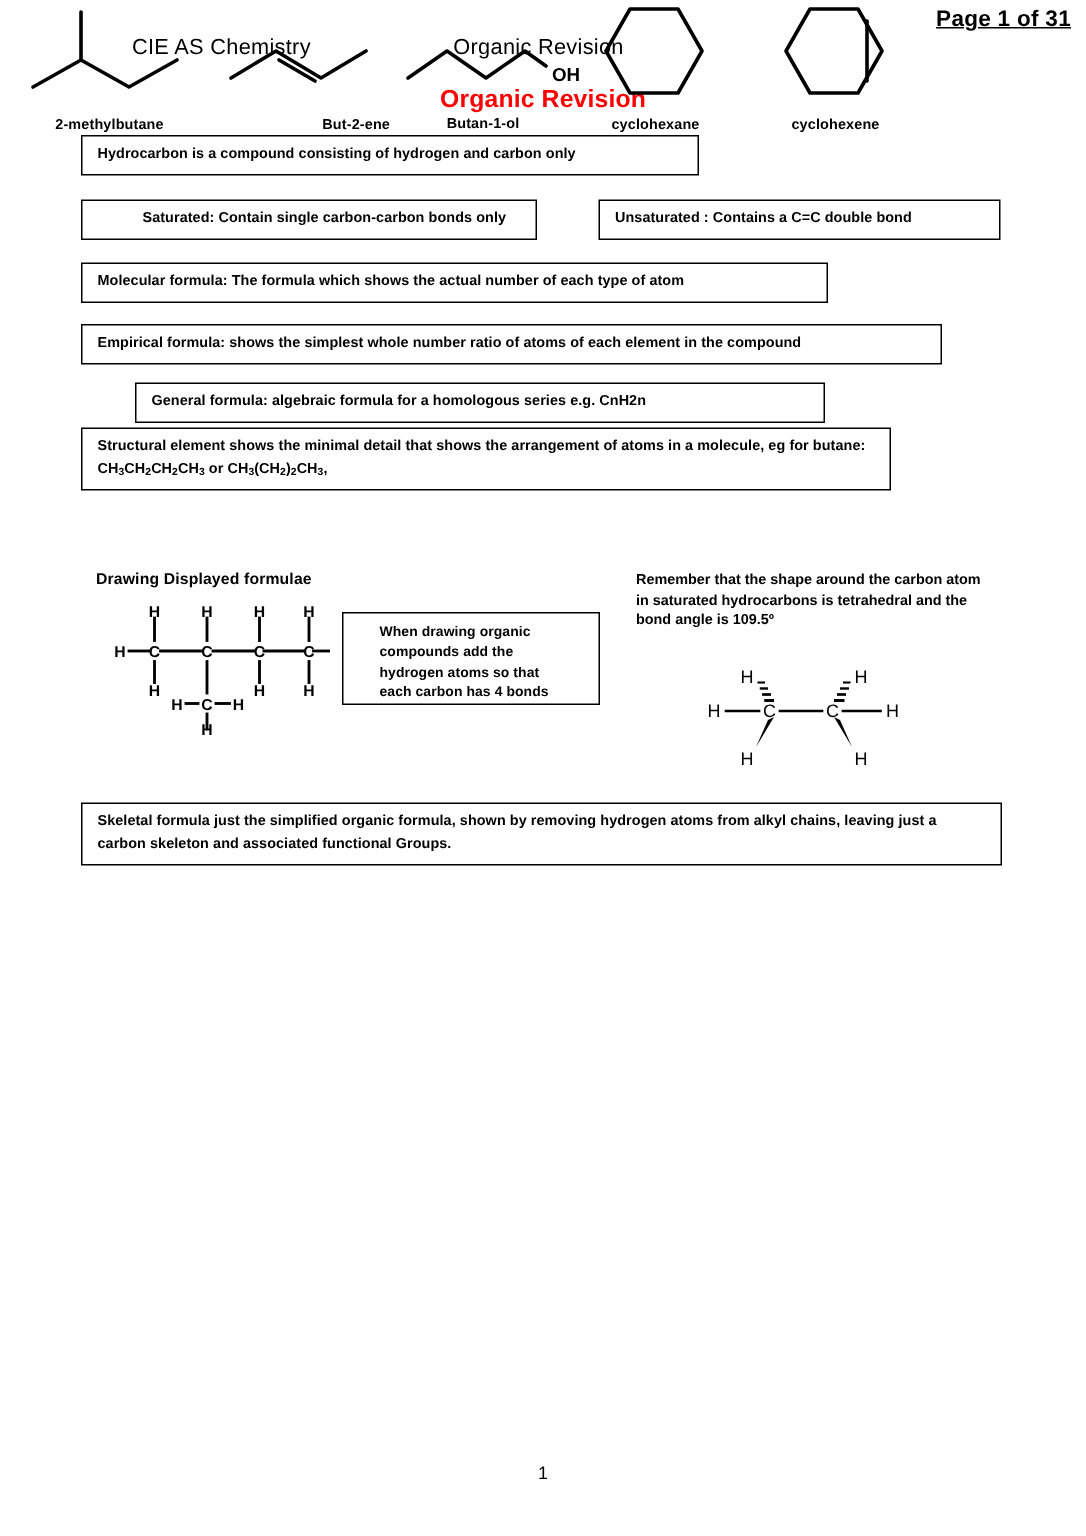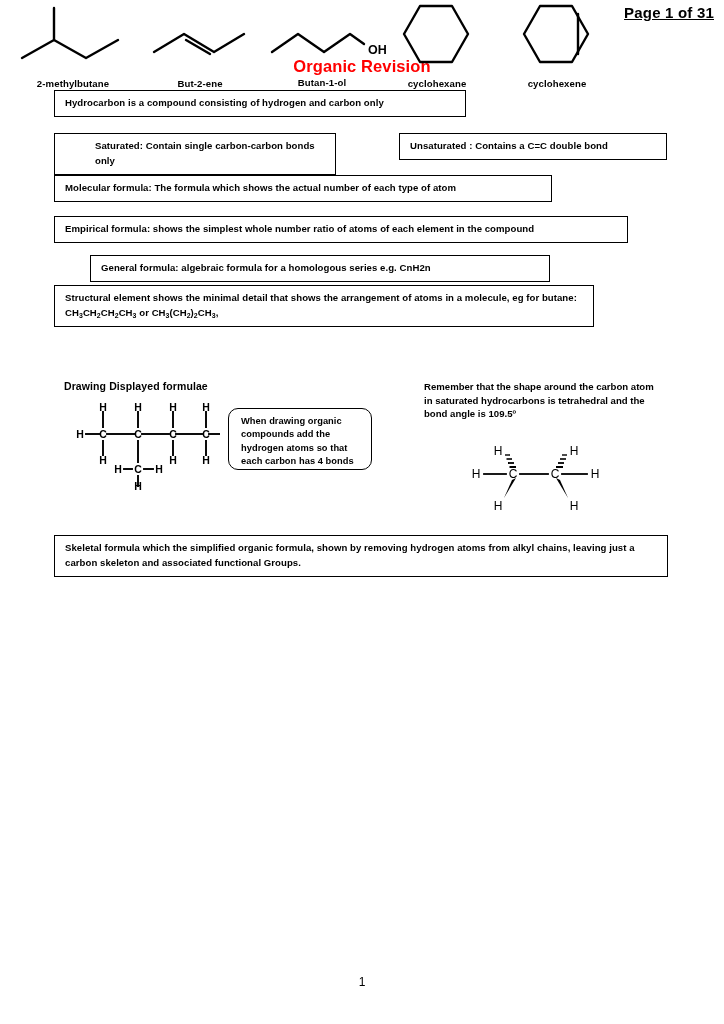--- a/index.html
+++ b/index.html
@@ -62,30 +62,30 @@
     font-weight: bold;
     line-height: 1.55;
     padding: 5px 9px 5px 10px;
     letter-spacing: 0.05px;
   }
   .defbox .lbl { font-weight: bold; }
   .defbox .body { font-weight: bold; }
   sub { font-size: 0.72em; vertical-align: -0.22em; }
 
   #box-hydrocarbon   { left: 54px;  top: 90px;  width: 412px; }
-  #box-saturated     { left: 54px;  top: 133px; width: 282px; padding-left: 40px; }
+  #box-saturated     { left: 54px;  top: 133px; width: 304px; padding-left: 40px; }
   #box-unsaturated   { left: 378px; top: 133px; width: 268px; margin-left: 21px; }
   #box-molecular     { left: 54px;  top: 175px; width: 498px; }
   #box-empirical     { left: 54px;  top: 216px; width: 574px; }
   #box-general       { left: 54px;  top: 255px; width: 460px; margin-left: 36px; }
   #box-structural    { left: 54px;  top: 285px; width: 540px; }
   #box-displayed     { left: 54px;  top: 338px; width: 525px; }
   #box-skeletal      { left: 54px;  top: 535px; width: 614px; }
-  #box-callout       { left: 228px; top: 408px; width: 144px; height: 62px;
-                       font-size: 9.3px; line-height: 1.45; padding: 6px 12px; border-radius: 10px; }
+  #box-callout       { left: 228px; top: 408px; width: 172px; height: 62px;
+                       font-size: 9.3px; line-height: 1.45; padding: 6px 24px; }
 
   
   .subhead {
     position: absolute;
     font-size: 10.5px;
     font-weight: bold;
     letter-spacing: 0.1px;
   }
   #subhead-drawing { left: 64px; top: 380px; }
 
@@ -123,20 +123,24 @@
   }
   svg text { font-family: "Liberation Sans", sans-serif; }
 </style>
 </head>
 <body>
 
 <div class="page">
 
   <div class="page-indicator">Page 1 of 31</div>
 
+  <div class="title-row">
+    <span class="t-left">CIE  AS Chemistry</span>
+    <span class="t-right">Organic Revision</span>
+  </div>
 
   <div class="main-title" id="main-title" style="color: rgb(255, 0, 0);">Organic Revision</div>
 
   <div class="defbox" id="box-hydrocarbon">
     <span class="lbl">Hydrocarbon</span><span class="body">  is a  compound consisting of hydrogen and carbon only</span>
   </div>
 
   <div class="defbox" id="box-saturated">
     <span class="lbl">Saturated:</span><span class="body"> Contain single carbon-carbon bonds only</span>
   </div>
@@ -253,21 +257,21 @@
         <text x="147" y="48">H</text>
         <text x="50" y="25">H</text>
         <text x="126" y="25">H</text>
         <text x="50" y="80">H</text>
         <text x="126" y="80">H</text>
       </g>
     </svg>
   </div>
 
   <div class="defbox" id="box-skeletal">
-    <span class="lbl">Skeletal formula which</span><span class="body"> the simplified organic formula, shown by removing hydrogen atoms from alkyl chains, leaving just a carbon skeleton and associated functional Groups.</span>
+    <span class="lbl">Skeletal formula just</span><span class="body"> the simplified organic formula, shown by removing hydrogen atoms from alkyl chains, leaving just a carbon skeleton and associated functional Groups.</span>
   </div>
 
   <div id="skeletals">
 
     <div class="mol" style="left:12px; top:0;">
       <svg width="120" height="72" viewBox="0 0 120 72">
         <g stroke="#000" stroke-width="2.4" fill="none" stroke-linecap="round" stroke-linejoin="round">
           <path d="M 10 58 L 42 40 L 42 8"></path>
           <path d="M 42 40 L 74 58 L 106 40"></path>
         </g>
@@ -277,21 +281,21 @@
 
     <div class="mol" style="left:148px; top:14px;">
       <svg width="104" height="48" viewBox="0 0 104 48">
         <g stroke="#000" stroke-width="2.4" fill="none" stroke-linecap="round" stroke-linejoin="round">
           <path d="M 6 38 L 36 20 L 66 38 L 96 20"></path>
 
           <path d="M 38 26 L 62 40"></path>
         </g>
       </svg>
     </div>
-    <div class="mol-caption" style="left:140px; top:78px; width:120px;">But-2-ene</div>
+    <div class="mol-caption" style="left:140px; top:78px; width:120px;text-align:right;">But-2-ene</div>
 
     <div class="mol" style="left:268px; top:14px;">
       <svg width="122" height="48" viewBox="0 0 122 48">
         <g stroke="#000" stroke-width="2.4" fill="none" stroke-linecap="round" stroke-linejoin="round">
           <path d="M 4 38 L 30 20 L 56 38 L 82 20 L 96 30"></path>
         </g>
         <text x="100" y="40" font-size="12.5" font-weight="bold" fill="#000">OH</text>
       </svg>
     </div>
     <div class="mol-caption" style="left:262px; top:77px; width:120px;">Butan-1-ol</div>

